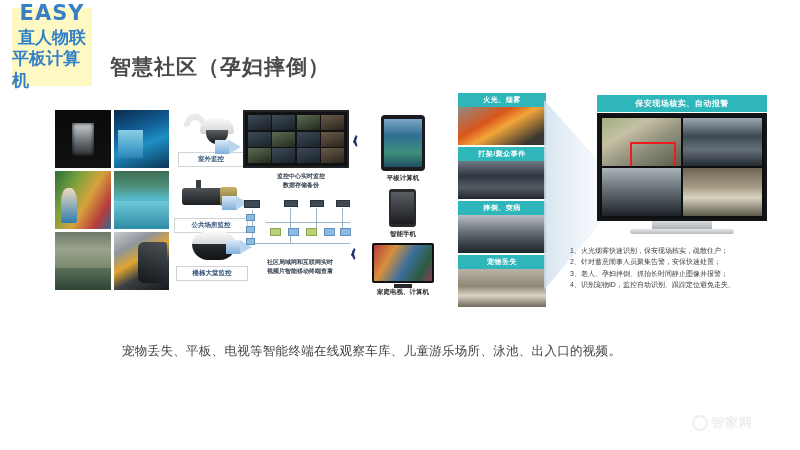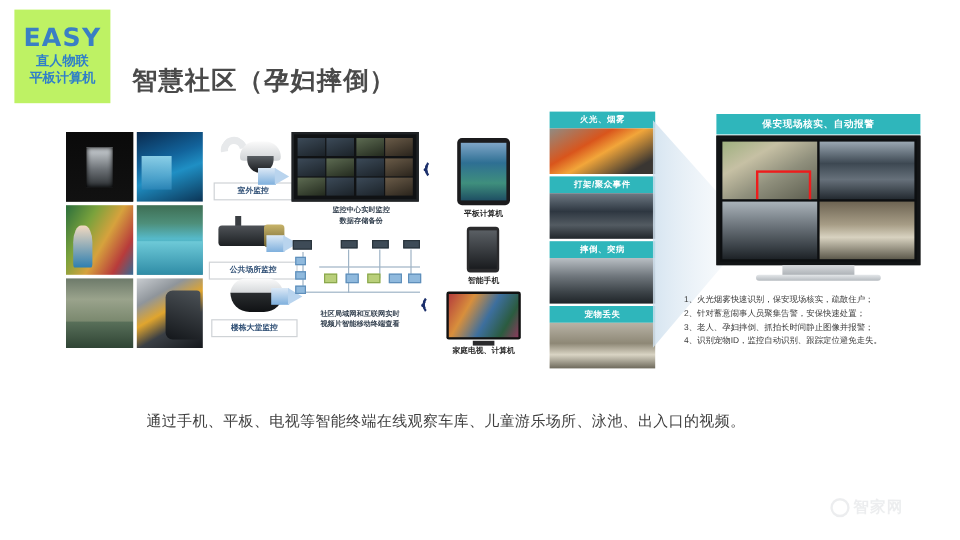--- a/index.html
+++ b/index.html
@@ -5,26 +5,26 @@
   * { margin:0; padding:0; box-sizing:border-box; }
   html,body { width:800px; height:450px; overflow:hidden; }
   body {
     background:#ffffff;
     font-family:"Liberation Sans","DejaVu Sans",sans-serif;
     position:relative;
   }
 
   
   #logo { position:absolute; left:12px; top:8px; width:80px; height:78px;
-          background:#bef264; display:flex; flex-direction:column;
+          background:#fef9c3; display:flex; flex-direction:column;
           align-items:center; justify-content:center; }
   #logo .easy { font-size:21px; font-weight:bold; letter-spacing:1px;
                 color:#3a7fc4; line-height:1; margin-bottom:3px;
                 font-family:"DejaVu Sans",sans-serif; }
-  #logo .cn1, #logo .cn2 { font-size:11px; font-weight:bold; color:#2f7fc9;
+  #logo .cn1, #logo .cn2 { font-size:17px; font-weight:bold; color:#2f7fc9;
                 line-height:1.25; letter-spacing:0px; }
   #logo .cn2 { color:#2f7fc9; }
 
   
   #title { position:absolute; left:110px; top:53px; font-size:21px;
            font-weight:bold; color:#4a4a4a; letter-spacing:1px; }
 
   
   #photo-grid { position:absolute; left:55px; top:110px; width:114px; height:180px;
                 display:grid; grid-template-columns:1fr 1fr; grid-template-rows:1fr 1fr 1fr;
@@ -377,19 +377,19 @@
 <div id="mon-foot"></div>
 
 <ul id="bullets">
   <li>1、火光烟雾快速识别，保安现场核实，疏散住户；</li>
   <li>2、针对蓄意闹事人员聚集告警，安保快速处置；</li>
   <li>3、老人、孕妇摔倒、抓拍长时间静止图像并报警；</li>
   <li>4、识别宠物ID，监控自动识别、跟踪定位避免走失。</li>
 </ul>
 
 <div id="desc">
-  <div>通过手机、平板、电视等智能终端在线观察车库、儿童游乐场所、泳池、出入口的视频。</div>
+  <div>宠物丢失、平板、电视等智能终端在线观察车库、儿童游乐场所、泳池、出入口的视频。</div>
 </div>
 
 <div id="watermark">
   <div class="wm-c"></div>
   <div class="wm-t">智家网</div>
 </div>
 
 </body></html>

